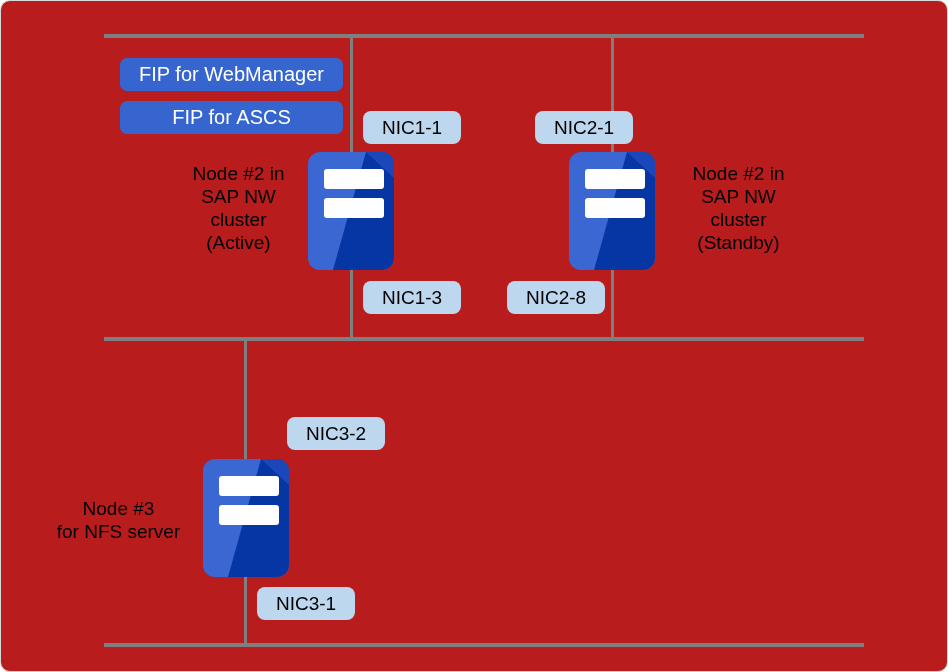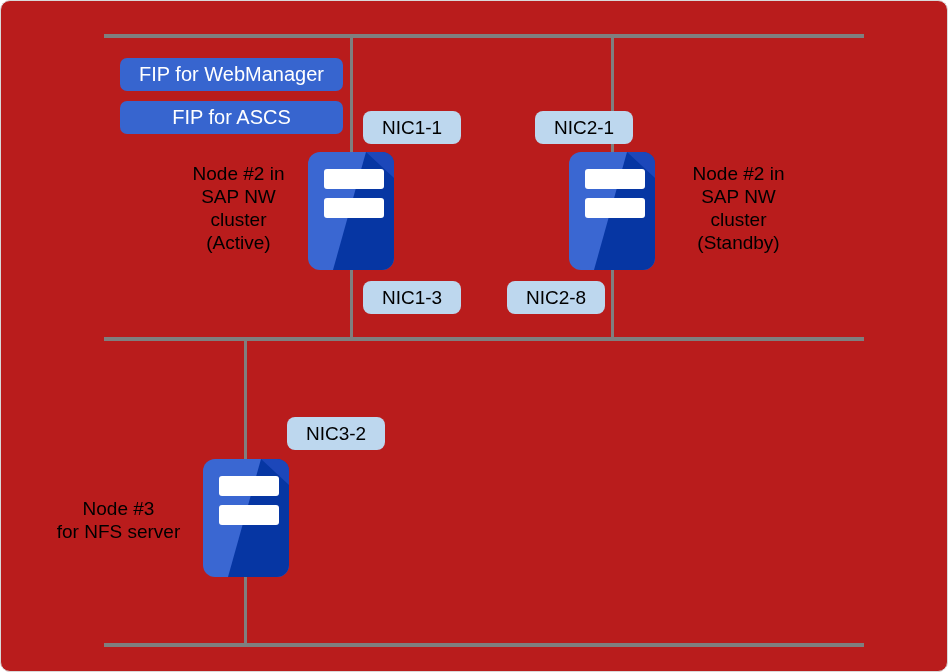--- a/index.html
+++ b/index.html
@@ -78,20 +78,21 @@
   <div class="vline" style="left:243px; top:338px; height:306px;"></div>
 
   <div class="fip" style="top:57px;">FIP for WebManager</div>
   <div class="fip" style="top:100px;">FIP for ASCS</div>
 
   <div class="nic" style="left:362px; top:110px;">NIC1-1</div>
   <div class="nic" style="left:506px; top:110px;margin-left:28px;">NIC2-1</div>
   <div class="nic" style="left:362px; top:280px;">NIC1-3</div>
   <div class="nic" style="left:506px; top:280px;">NIC2-8</div>
   <div class="nic" style="left:256px; top:416px;margin-left:30px;">NIC3-2</div>
+  <div class="nic" style="left:256px; top:586px;">NIC3-1</div>
 
   <svg class="server" style="left:307px; top:151px;" viewBox="0 0 86 118">
     <defs>
         <clipPath id="r1">
           <rect x="0" y="0" width="86" height="118" rx="12"></rect>
         </clipPath>
       </defs>
     <g clip-path="url(#r1)">
       <rect class="base" x="0" y="0" width="86" height="118"></rect>
       <polygon class="dark" points="58,0 86,0 86,118 25,118"></polygon>

